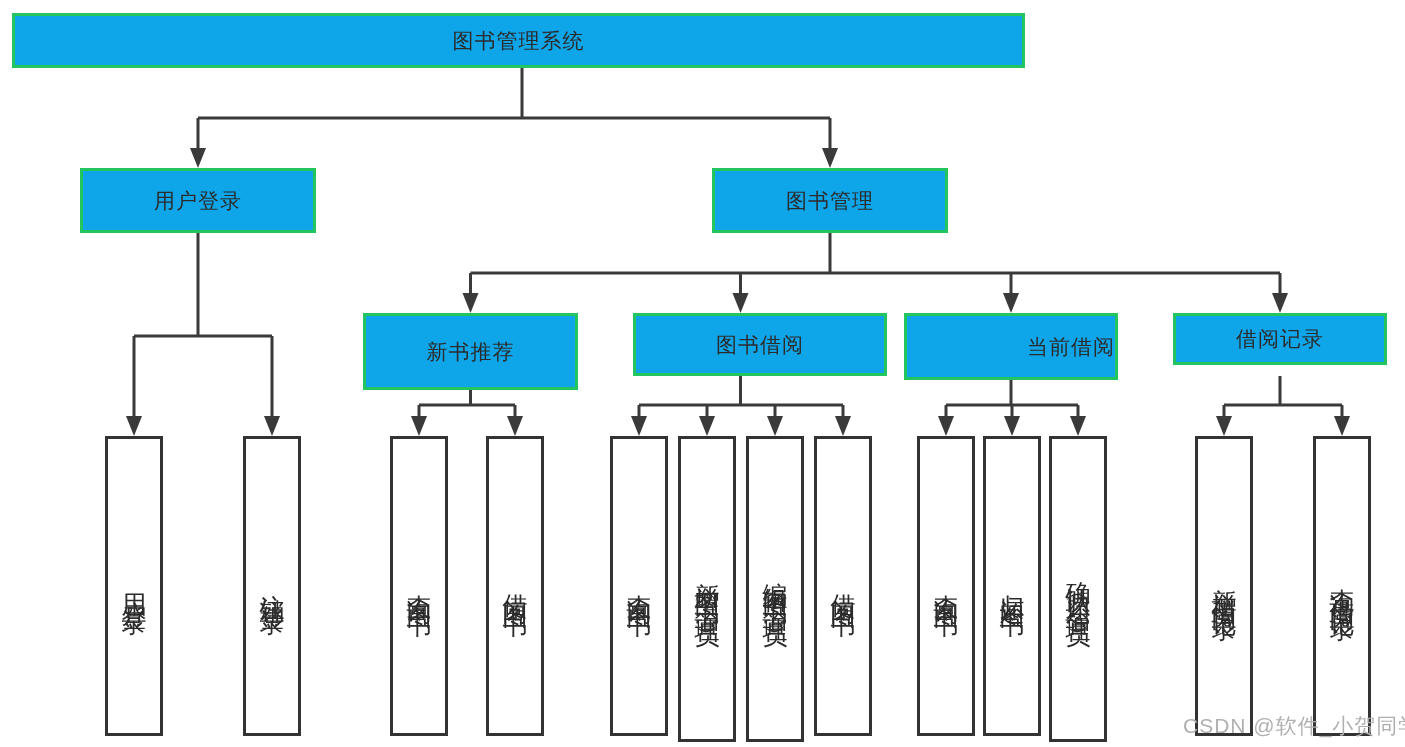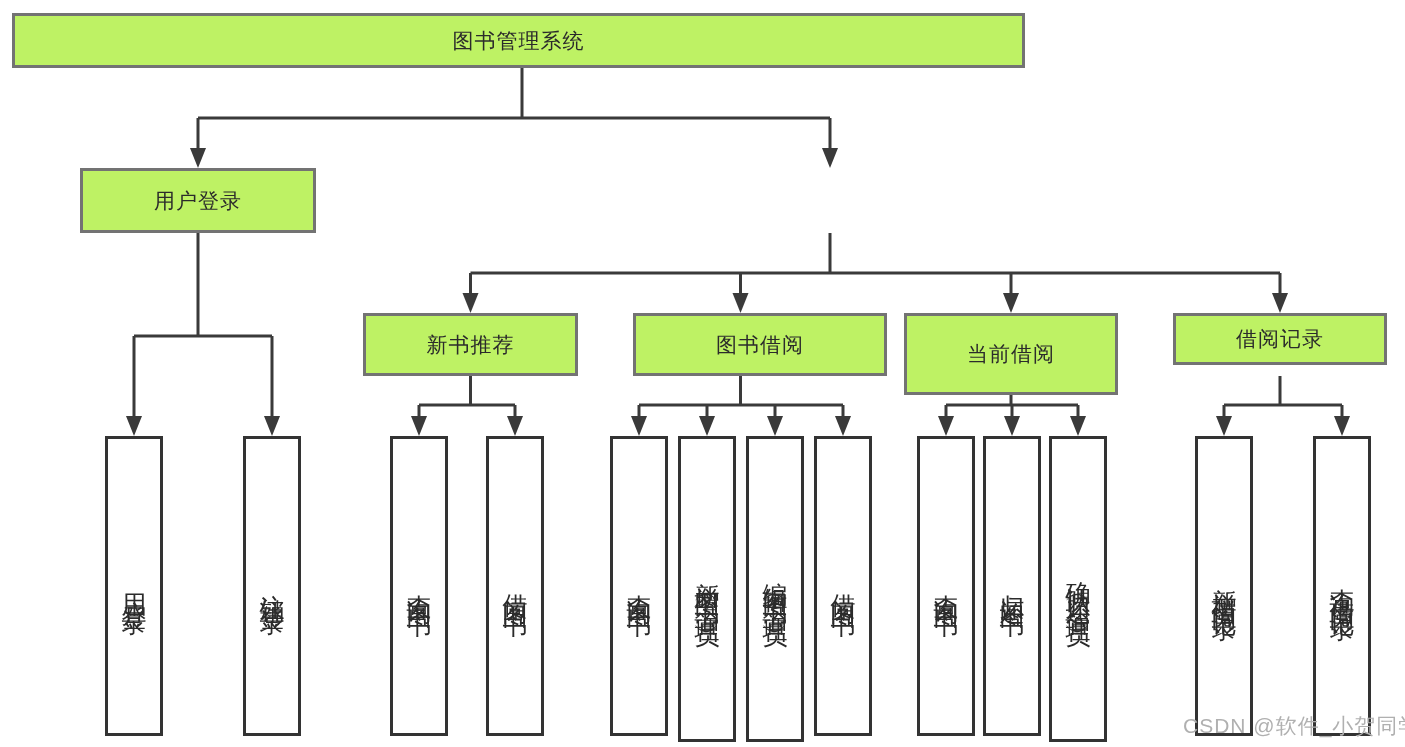--- a/index.html
+++ b/index.html
@@ -8,22 +8,22 @@
     width:1405px;height:747px;
     background:#ffffff;
     font-family:"Liberation Sans","DejaVu Sans",sans-serif;
     overflow:hidden;
   }
   .wires{position:absolute;left:0;top:0;width:1405px;height:747px;}
   .wires path{stroke:#3a3a3a;stroke-width:3;fill:none;}
   .wires polygon{fill:#3a3a3a;stroke:none;}
   .box{
     position:absolute;
-    border:3px solid #737373;
-    background:#bef264;
+    border:3px solid #22c55e;
+    background:#0ea5e9;
     display:flex;align-items:center;justify-content:center;
     color:#2b2b2b;
     font-size:21px;
     letter-spacing:1px;
     box-sizing:border-box;
   }
   .vbox{
     position:absolute;
     border:3px solid #333333;
     background:#ffffff;
@@ -96,28 +96,31 @@
     </g>
   </svg>
 
   <div class="box" style="left:12px;top:13px;width:1013px;height:55px;">
     <span>图书管理系统</span>
   </div>
 
   <div class="box" style="left:80px;top:168px;width:236px;height:65px;">
     <span>用户登录</span>
   </div>
+  <div class="box" style="left:712px;top:168px;width:236px;height:65px;">
+    <span>图书管理</span>
+  </div>
 
-  <div class="box" style="left:363px;top:313px;width:215px;height:63px;">
+  <div class="box" style="left:363px;top:313px;width:215px;height:77px;">
     <span>新书推荐</span>
   </div>
   <div class="box" style="left:633px;top:313px;width:254px;height:63px;">
     <span>图书借阅</span>
   </div>
-  <div class="box" style="left:904px;top:313px;width:214px;height:82px;">
+  <div class="box" style="left:904px;top:313px;width:214px;height:67px;justify-content:flex-end;">
     <span>当前借阅</span>
   </div>
   <div class="box" style="left:1173px;top:313px;width:214px;height:52px;">
     <span>借阅记录</span>
   </div>
 
   <div class="vbox" style="left:105px;top:436px;width:58px;height:300px;">
     <span class="vtext">用户登录</span>
   </div>
   <div class="vbox" style="left:243px;top:436px;width:58px;height:300px;">

